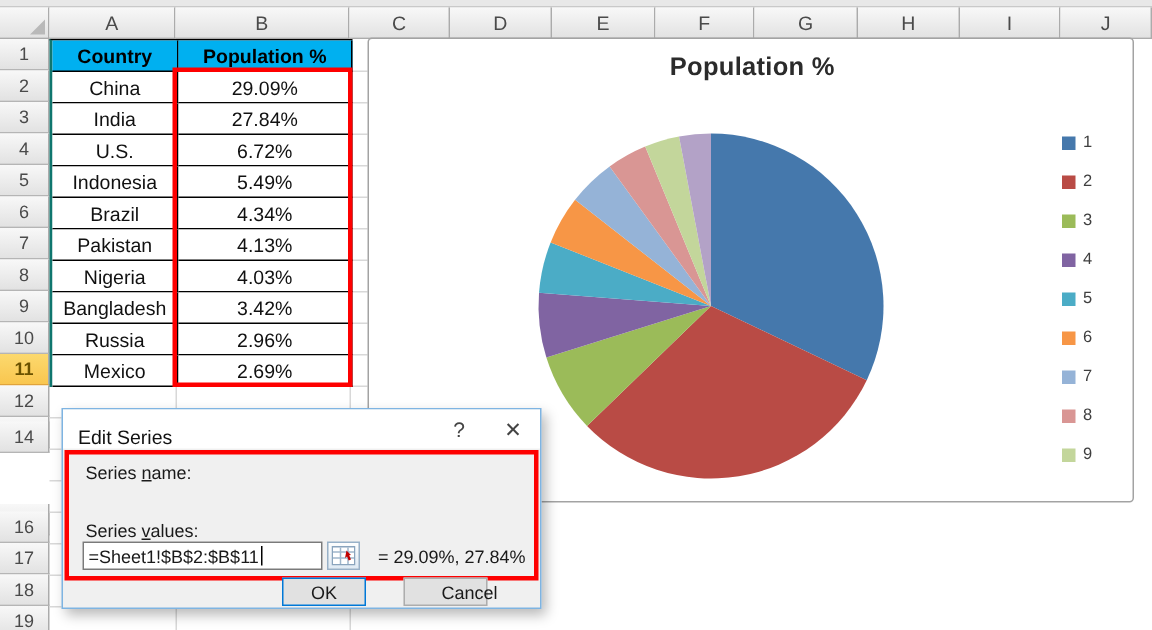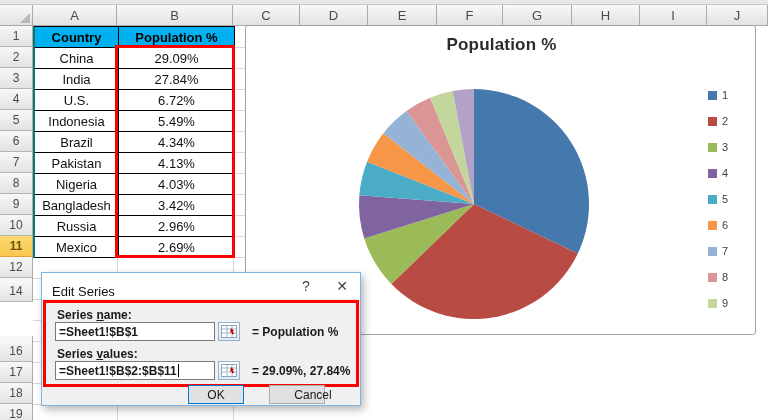--- a/index.html
+++ b/index.html
@@ -62,21 +62,21 @@
   #dialog { position:absolute; left:41px; top:272px; width:320px; height:134px;
     background:#f0f0f0; border:1px solid #7eb4e2; box-shadow:3px 4px 8px rgba(0,0,0,.28);
     font-size:12px; color:#1a1a1a; }
   #dialog-titlebar { position:absolute; left:0; top:0; width:100%; height:26px; background:#fff;
     display:flex; align-items:flex-end;gap:24px; }
   #dialog-title { margin-left:10px; font-size:13px; color:#111; }
   .titlebar-btns { margin-left:auto; display:flex; }
   .tb-btn { width:36px; height:26px; display:flex; align-items:center; justify-content:center;
     font-size:14px; color:#444; cursor:default; }
   #dialog-redbox { position:absolute; left:1px; top:27px; width:316px; height:87px;
-    border:3px solid #fe0000; background:#f0f0f0; overflow:hidden;font-weight:bold; }
+    border:3px solid #fe0000; background:#f0f0f0; overflow:hidden; }
   .field-label { position:absolute; left:11px; font-size:12px; }
   .field-row { position:absolute; left:9px; display:flex; align-items:center; }
   .series-input { width:160px; height:19px; border:1px solid #7a7a7a; background:#fff;
     font-family:"Liberation Sans", sans-serif; font-size:12px; padding:0 3px;
     display:flex; align-items:center; white-space:nowrap; overflow:hidden; }
   .caret { display:inline-block; width:1px; height:13px; background:#000; margin-left:1px; }
   .range-btn { width:22px; height:19px; margin-left:3px; border:1px solid #98b1c8;
     background:linear-gradient(#fdfefe,#dfeaf4); display:flex; align-items:center; justify-content:center; }
   .preview-text { margin-left:12px; white-space:nowrap; font-size:12px; color:#1a1a1a; }
   .dlg-btn { position:absolute; top:112px; width:56px; height:19px; background:#e1e1e1;
@@ -259,36 +259,20 @@
       <span id="dialog-title">Edit Series</span>
       <span class="titlebar-btns">
         <span class="tb-btn">?</span>
         <span class="tb-btn">✕</span>
       </span>
     </div>
 
     <div id="dialog-redbox">
       <span class="field-label" style="top:5px;"><span>Series </span><u>n</u><span>ame:</span></span>
 
-      <div class="field-row" style="top:19px;">
-        <div class="series-input">
-            <span>=Sheet1!$B$1</span>
-          </div>
-        <div class="range-btn">
-          <svg width="16" height="13" viewBox="0 0 16 13">
-            <rect x="0.5" y="0.5" width="15" height="12" fill="#fff" stroke="#8aa4bd"></rect>
-            <line x1="1" y1="4" x2="15" y2="4" stroke="#9fb6cb"></line>
-            <line x1="1" y1="8" x2="15" y2="8" stroke="#9fb6cb"></line>
-            <line x1="6" y1="1" x2="6" y2="12" stroke="#9fb6cb"></line>
-            <line x1="11" y1="1" x2="11" y2="12" stroke="#9fb6cb"></line>
-            <path d="M10 3 L13 6 L11.8 6.2 L13 9 L11.4 9.6 L10.4 7 L9 8 Z" fill="#c00000"></path>
-          </svg>
-        </div>
-        <span class="preview-text">= Population %</span>
-      </div>
 
       <span class="field-label" style="top:44px;"><span>Series </span><u>v</u><span>alues:</span></span>
 
       <div class="field-row" style="top:58px;">
         <div class="series-input">
             <span>=Sheet1!$B$2:$B$11</span>
             <span class="caret"></span>
           </div>
         <div class="range-btn">
           <svg width="16" height="13" viewBox="0 0 16 13">

